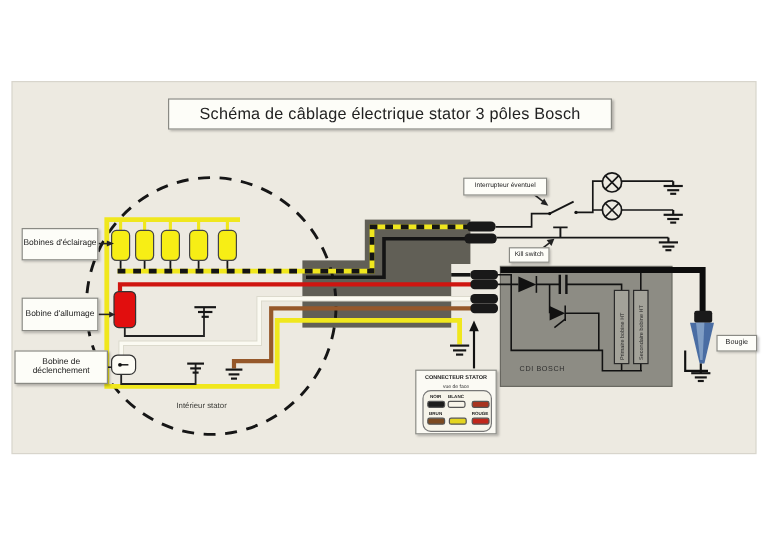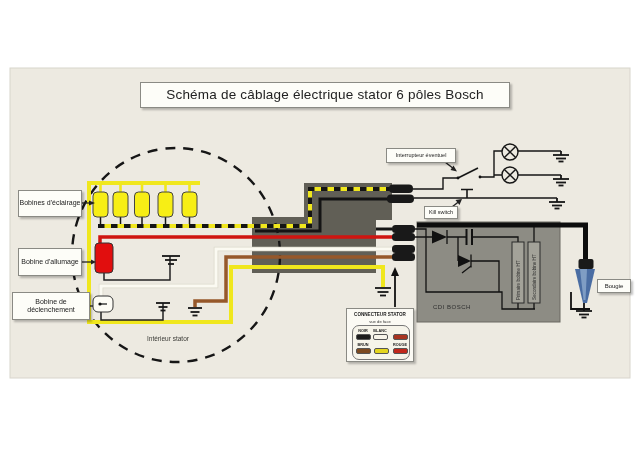--- a/index.html
+++ b/index.html
@@ -212,21 +212,21 @@
   <rect x="578.5" y="259" width="15" height="10" rx="2" fill="#1a1a1a"></rect>
   <polygon points="575,269 595,269 587,303 583,303" fill="#4a6da3"></polygon>
   <polygon points="580,269 587,269 585.5,300 583.5,300" fill="#7f9dc4"></polygon>
   <path d="M 571 292 V 309 H 590 M 584 303 V 311" fill="none" stroke="#111" stroke-width="1.8"></path>
 
   <path d="M 395 307 V 274" stroke="#111" stroke-width="1.8"></path>
   <polygon points="395,267 391,276 399,276" fill="#111"></polygon>
 </svg>
 
 <div class="lbl" id="title-box">
-  <span>Schéma de câblage électrique stator 6 pôles Bosch</span>
+  <span>Schéma de câblage électrique stator 3 pôles Bosch</span>
 </div>
 
 <div class="lbl" id="lbl-eclairage">
   <span>Bobines d'éclairage</span>
 </div>
 <div class="lbl" id="lbl-allumage">
   <span>Bobine d'allumage</span>
 </div>
 <div class="lbl" id="lbl-declenchement">
   <span>Bobine de déclenchement</span>

